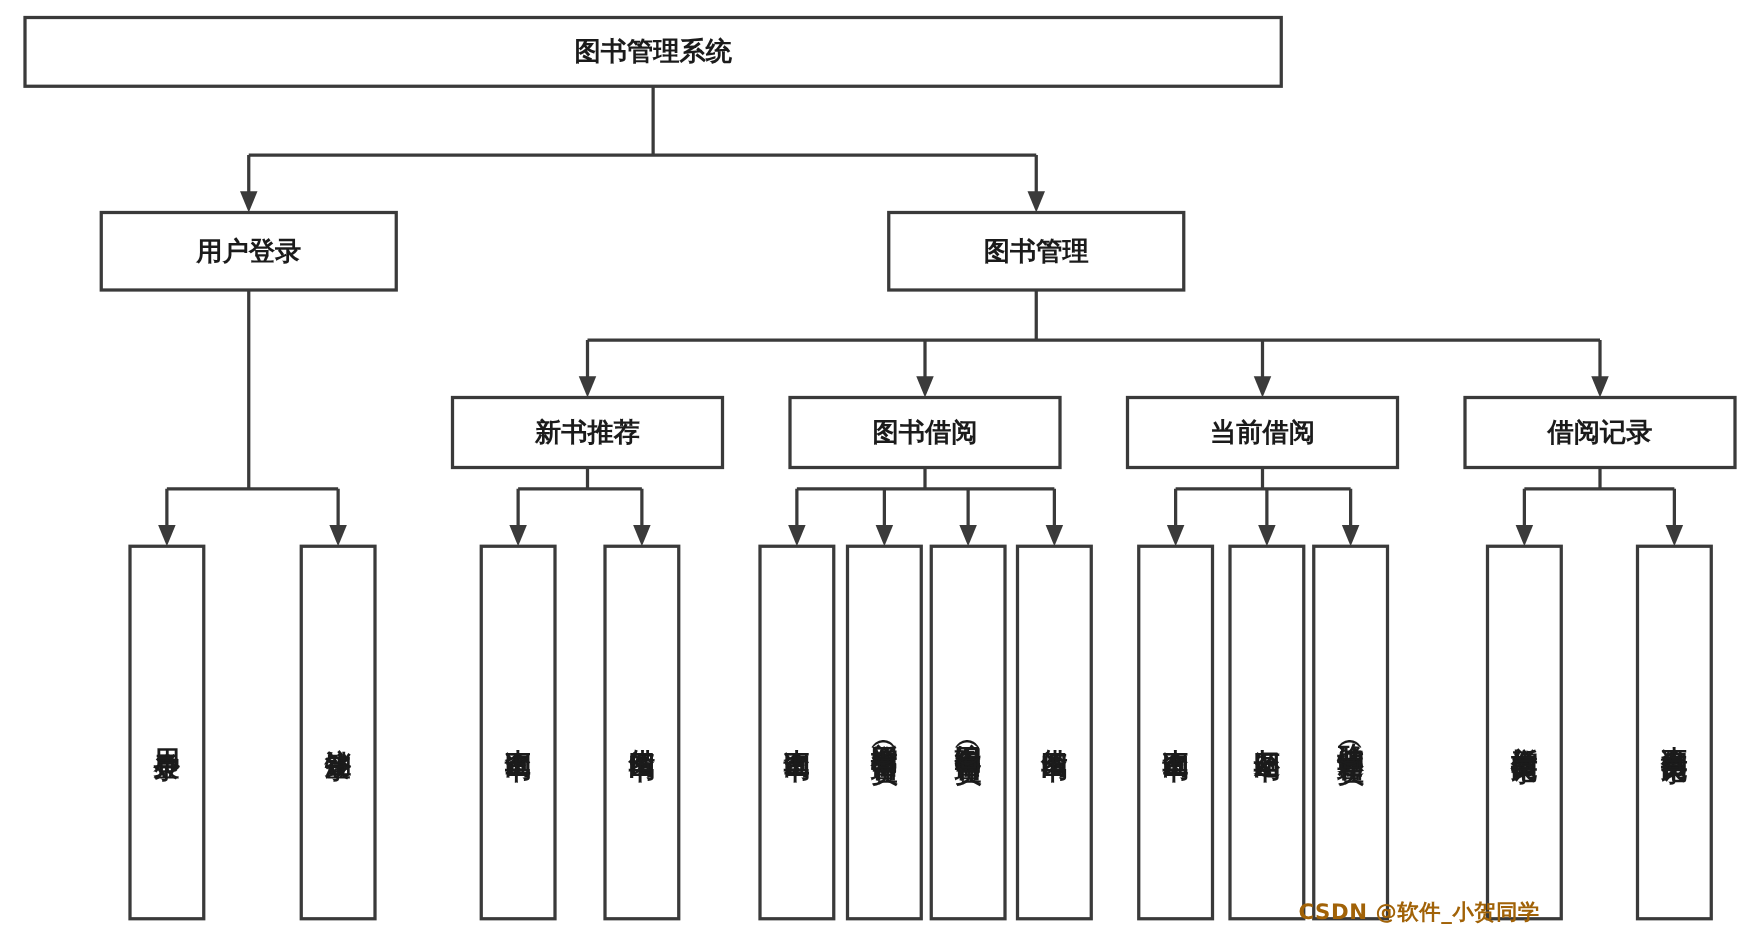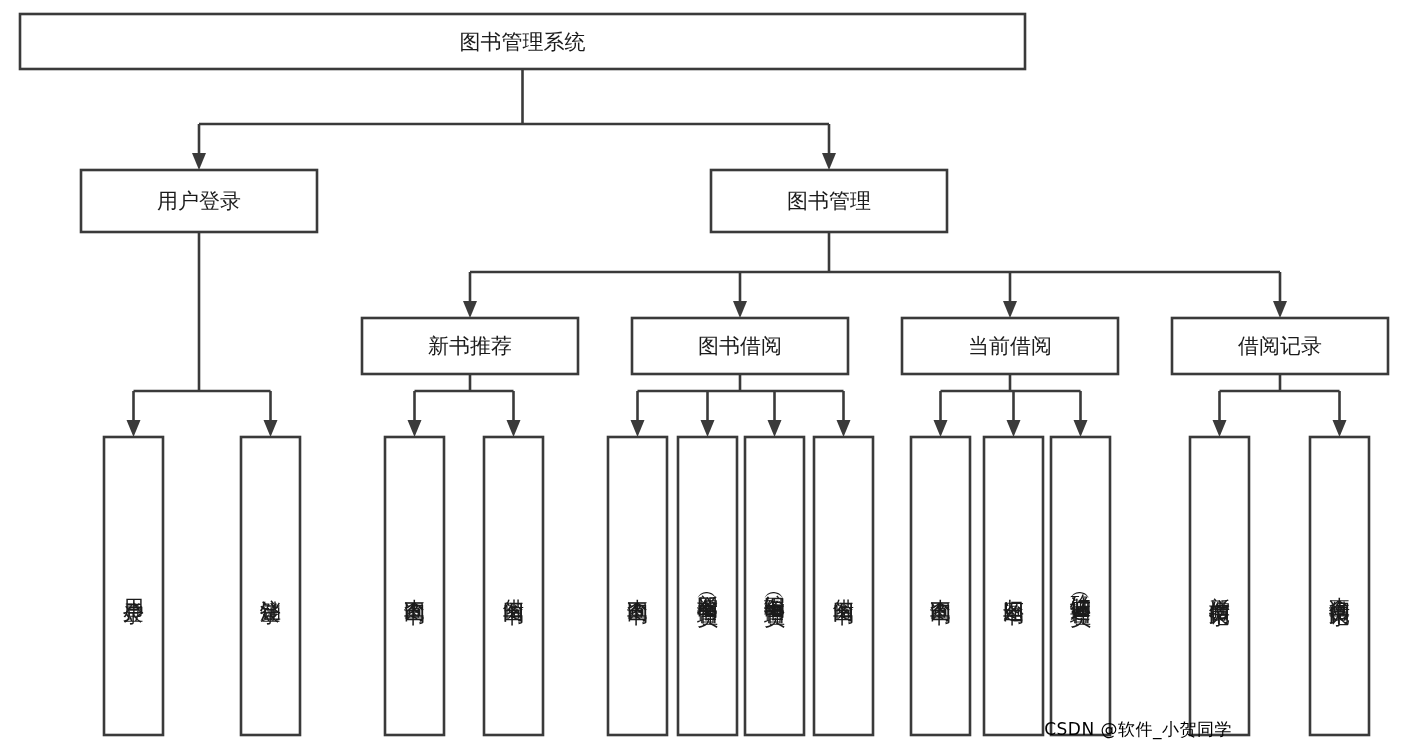--- a/index.html
+++ b/index.html
@@ -11,20 +11,21 @@
     width: 1405px;
     height: 747px;
     font-family: "DejaVu Sans", "Liberation Sans", sans-serif;
     overflow: hidden;
     position: relative;
   }
   #diagram-root {
     position: relative;
     width: 1240px;
     height: 747px;
+    font-weight: bold;
   }
   svg.diagram-canvas {
     position: absolute;
     left: 0;
     top: 0;
     width: 1405px;
     height: 747px;
   }
   .node-box {
     fill: #ffffff;
@@ -60,21 +61,21 @@
     white-space: nowrap;
     text-align: center;
     pointer-events: none;
   }
   .watermark {
     position: absolute;
     right: 8px;
     bottom: 6px;
     font-family: "DejaVu Sans", "Liberation Sans", sans-serif;
     font-size: 17px;
-    color: #000000;
+    color: #a16207;
     letter-spacing: 0.5px;
     white-space: nowrap;
   }
 </style>
 </head>
 <body>
 
 <div id="diagram-root">
   <svg class="diagram-canvas" viewBox="0 0 1405 747" xmlns="http://www.w3.org/2000/svg">
     <g id="connectors-layer">

